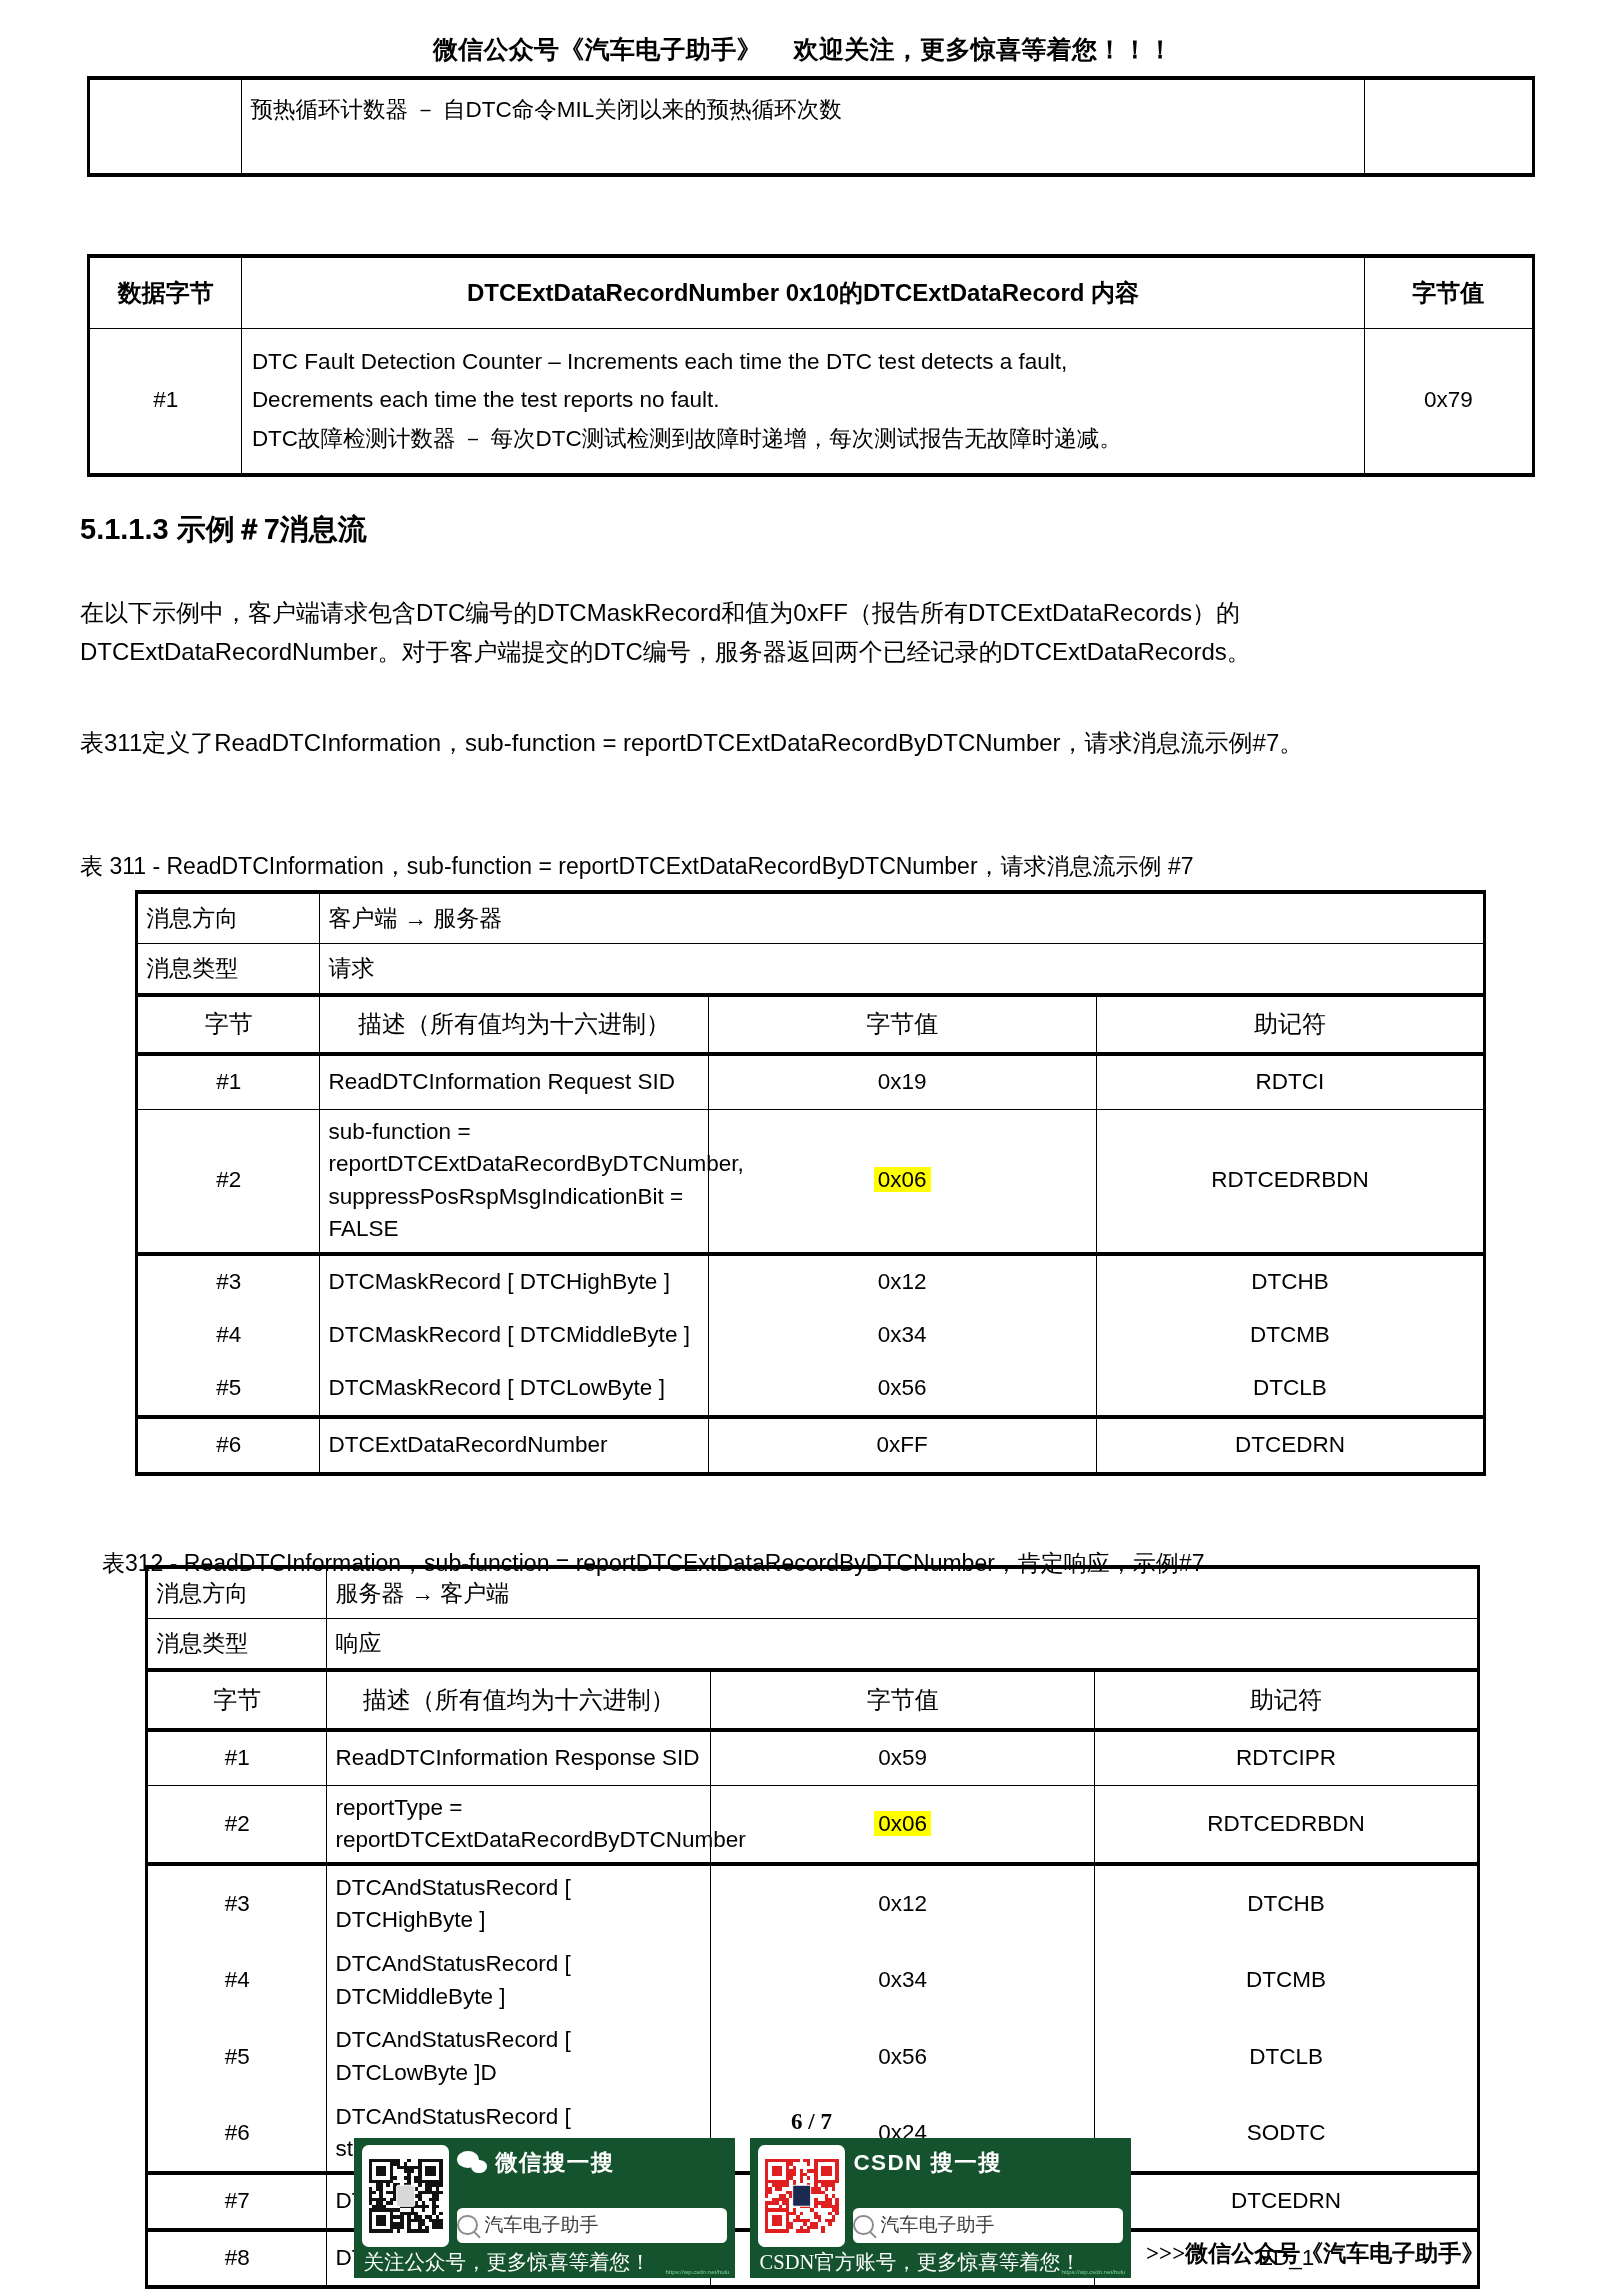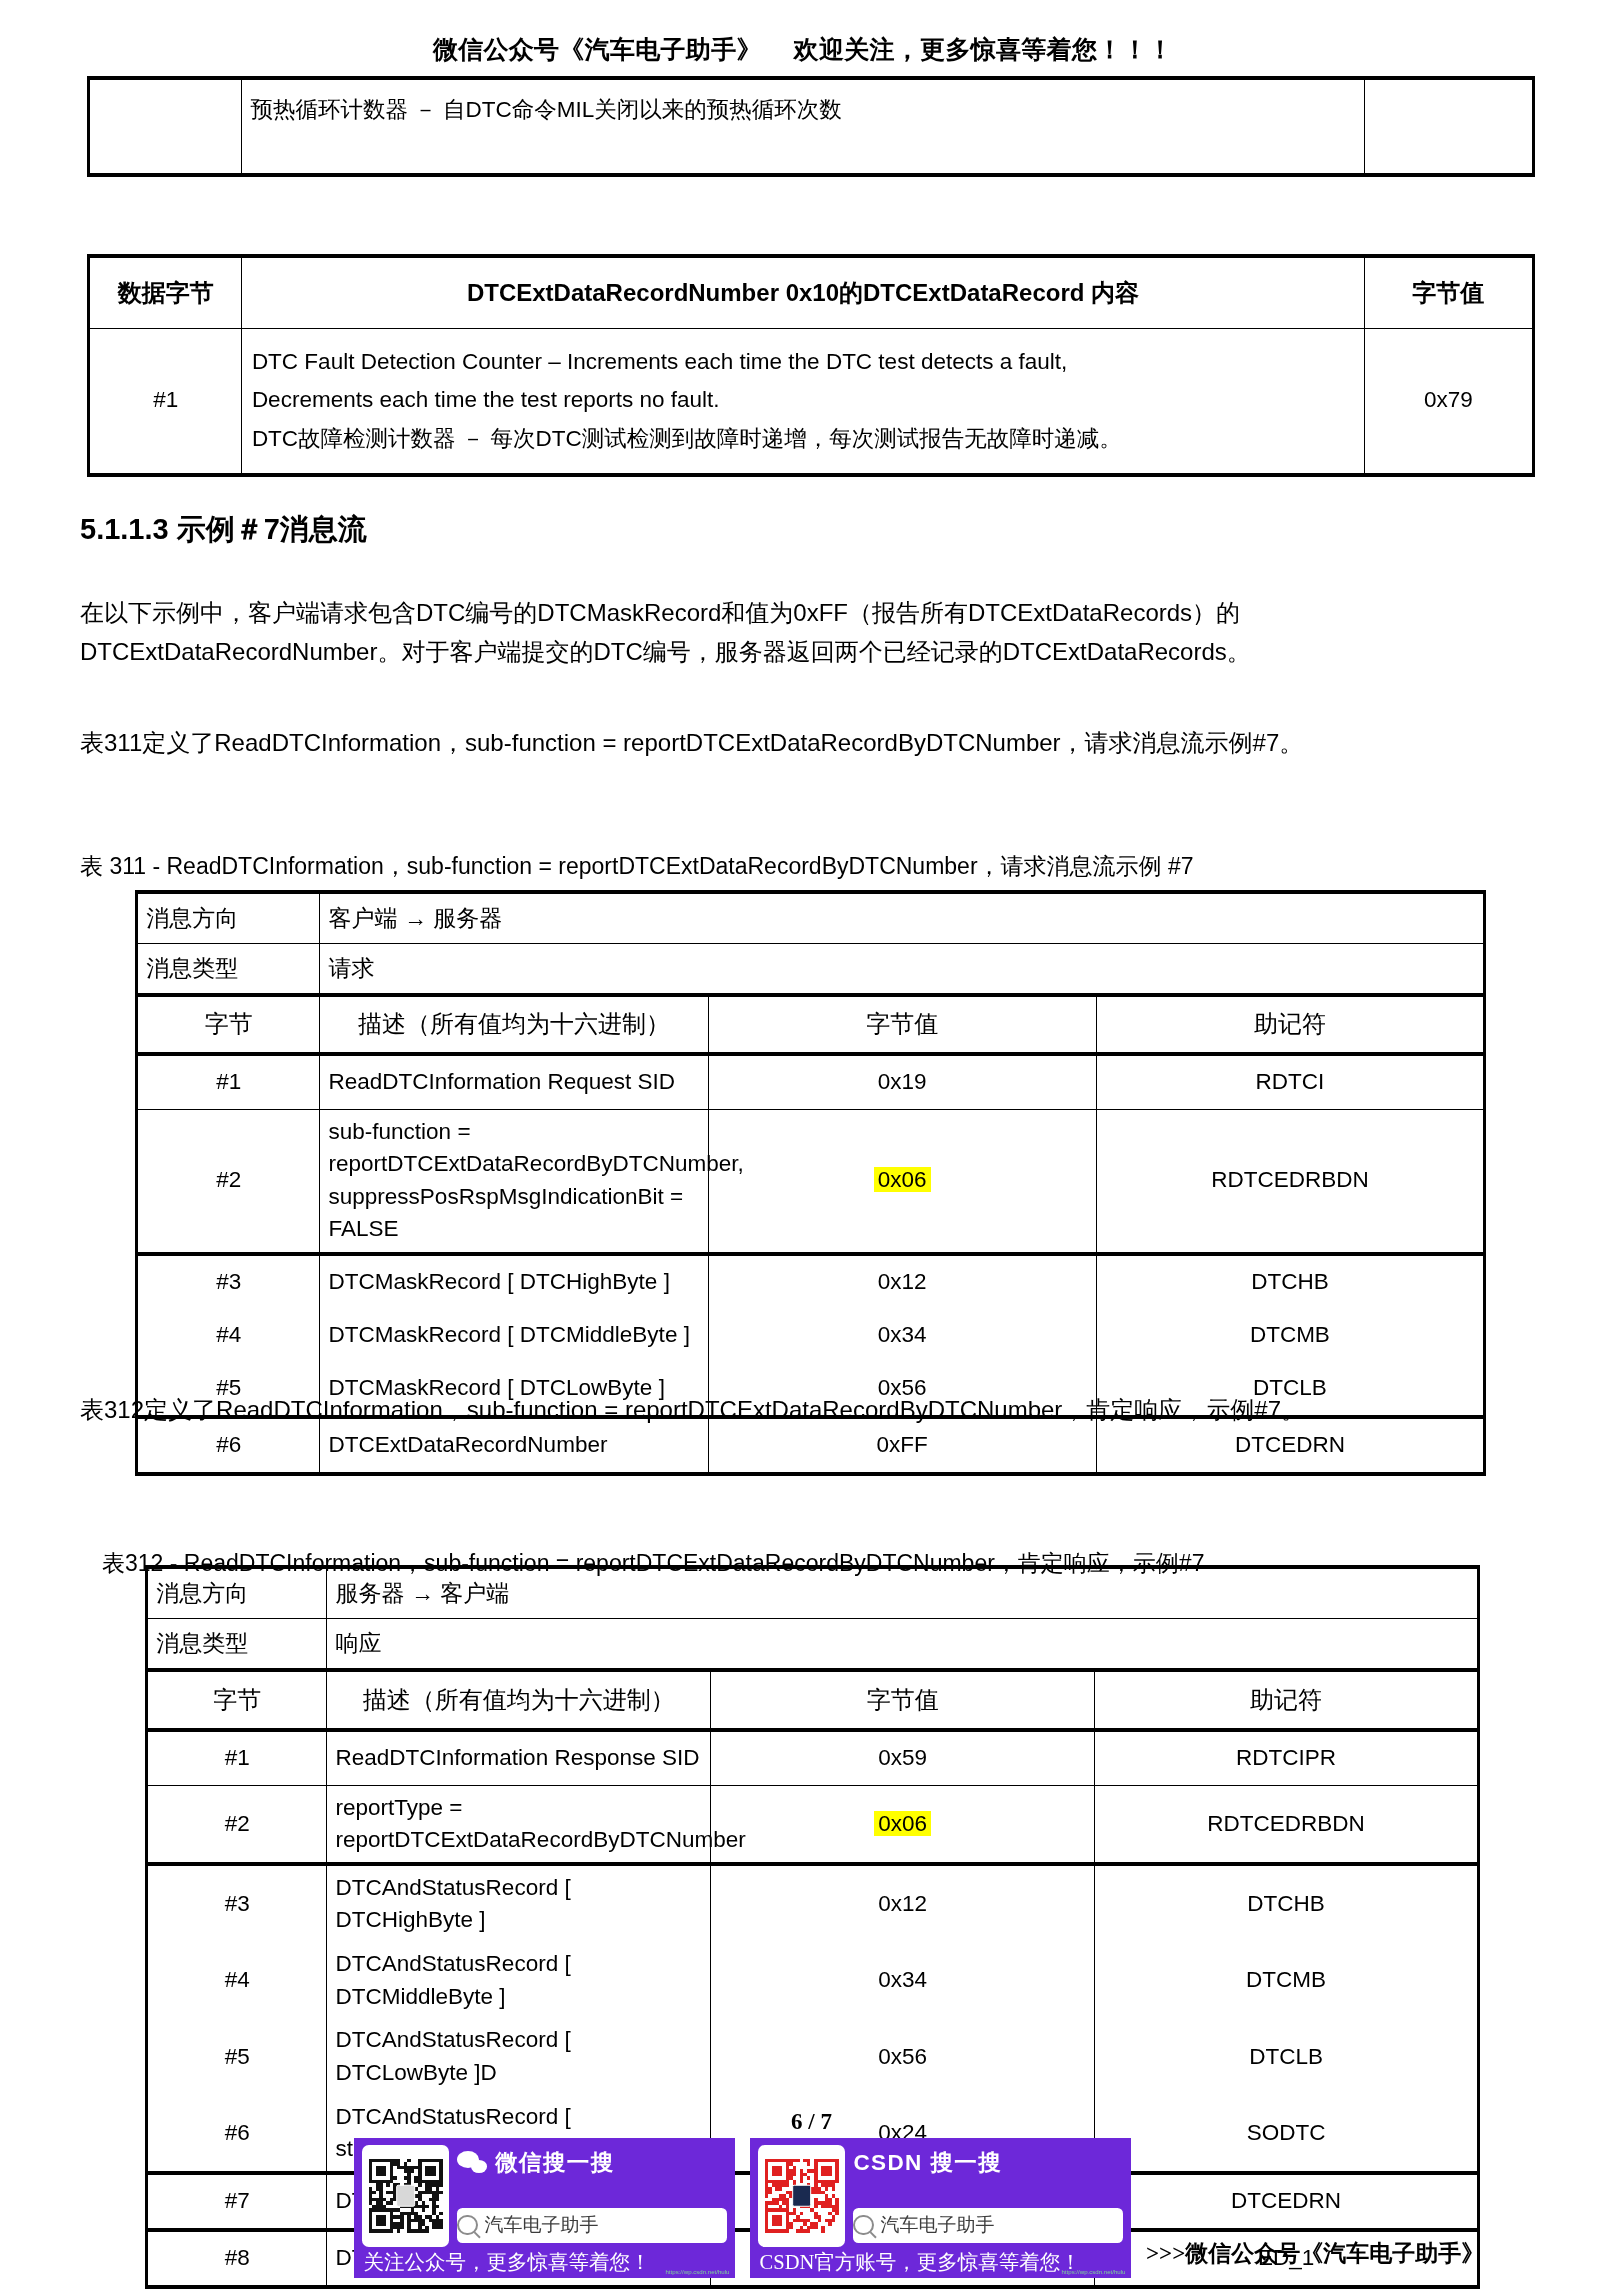--- a/index.html
+++ b/index.html
@@ -174,21 +174,21 @@
     position: absolute;
     top: 2138px;
     left: 354px;
     display: flex;
     align-items: flex-end;
     gap: 15px;
   }
   .promo-card {
     width: 381px;
     height: 140px;
-    background: #6d28d9;
+    background: #14532d;
     display: flex;
     flex-direction: column;
     box-sizing: border-box;
     padding: 6.8px 8.2px 2.7px 8.2px;
     position: relative;
   }
   .promo-main {
     display: flex;
     flex: 1;
     gap: 8.2px;
@@ -410,21 +410,20 @@
 
     <tr class="row">
       <td class="c1 ctr thick-top thick-bottom thick-left">#6</td>
       <td class="c2 lft thick-top thick-bottom">DTCExtDataRecordNumber</td>
       <td class="c3 ctr thick-top thick-bottom">0xFF</td>
       <td class="c4 ctr thick-top thick-bottom thick-right">DTCEDRN</td>
     </tr>
   </tbody>
     </table>
 
-  <div class="para p3">表312定义了ReadDTCInformation，sub-function = reportDTCExtDataRecordByDTCNumber，肯定响应，示例#7。</div>
 
   <div class="caption cap312">表312 - ReadDTCInformation，sub-function = reportDTCExtDataRecordByDTCNumber，肯定响应，示例#7</div>
 
   <table class="doc-table tbl-312">
     <tbody>
         <tr class="meta">
       <td class="c1 lft thick-top thick-left">消息方向</td>
       <td class="lft thick-top thick-right" colspan="3">服务器 → 客户端</td>
     </tr>
     <tr class="meta">

